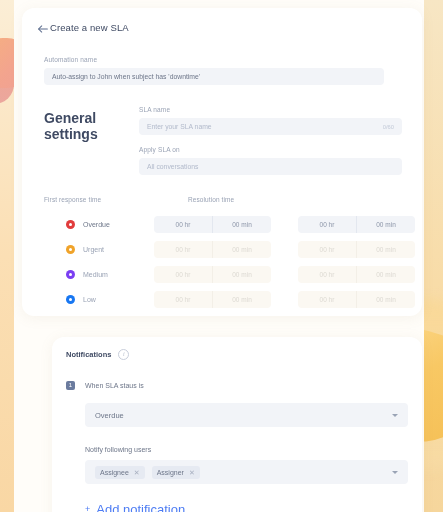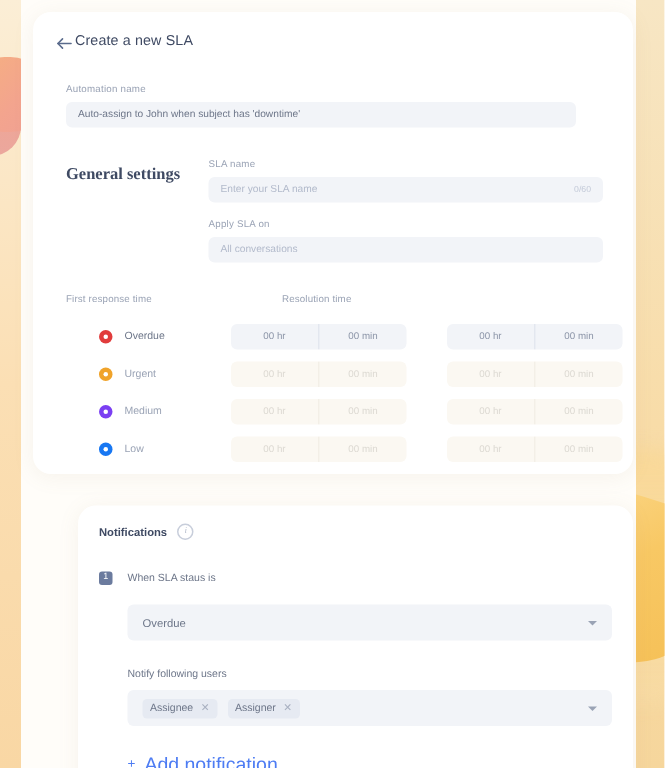--- a/index.html
+++ b/index.html
@@ -159,27 +159,26 @@
 
   
   .gs-block {
     position: absolute;
     left: 22px;
     top: 98px;
     width: 358px;
     display: flex;
   }
   .section-title {
-    font-size: 11px;
+    font-size: 14px;
     font-weight: bold;
     color: #3f4a63;
     width: 95px;
     flex: none;
     padding-top: 4px;
-    font-family: Liberation Serif, serif;
   }
   .gs-fields { flex: 1; }
   .gs-fields .spacer { height: 11px; }
 
   
   .sla-block {
     position: absolute;
     left: 22px;
     top: 188px;
     width: 360px;

